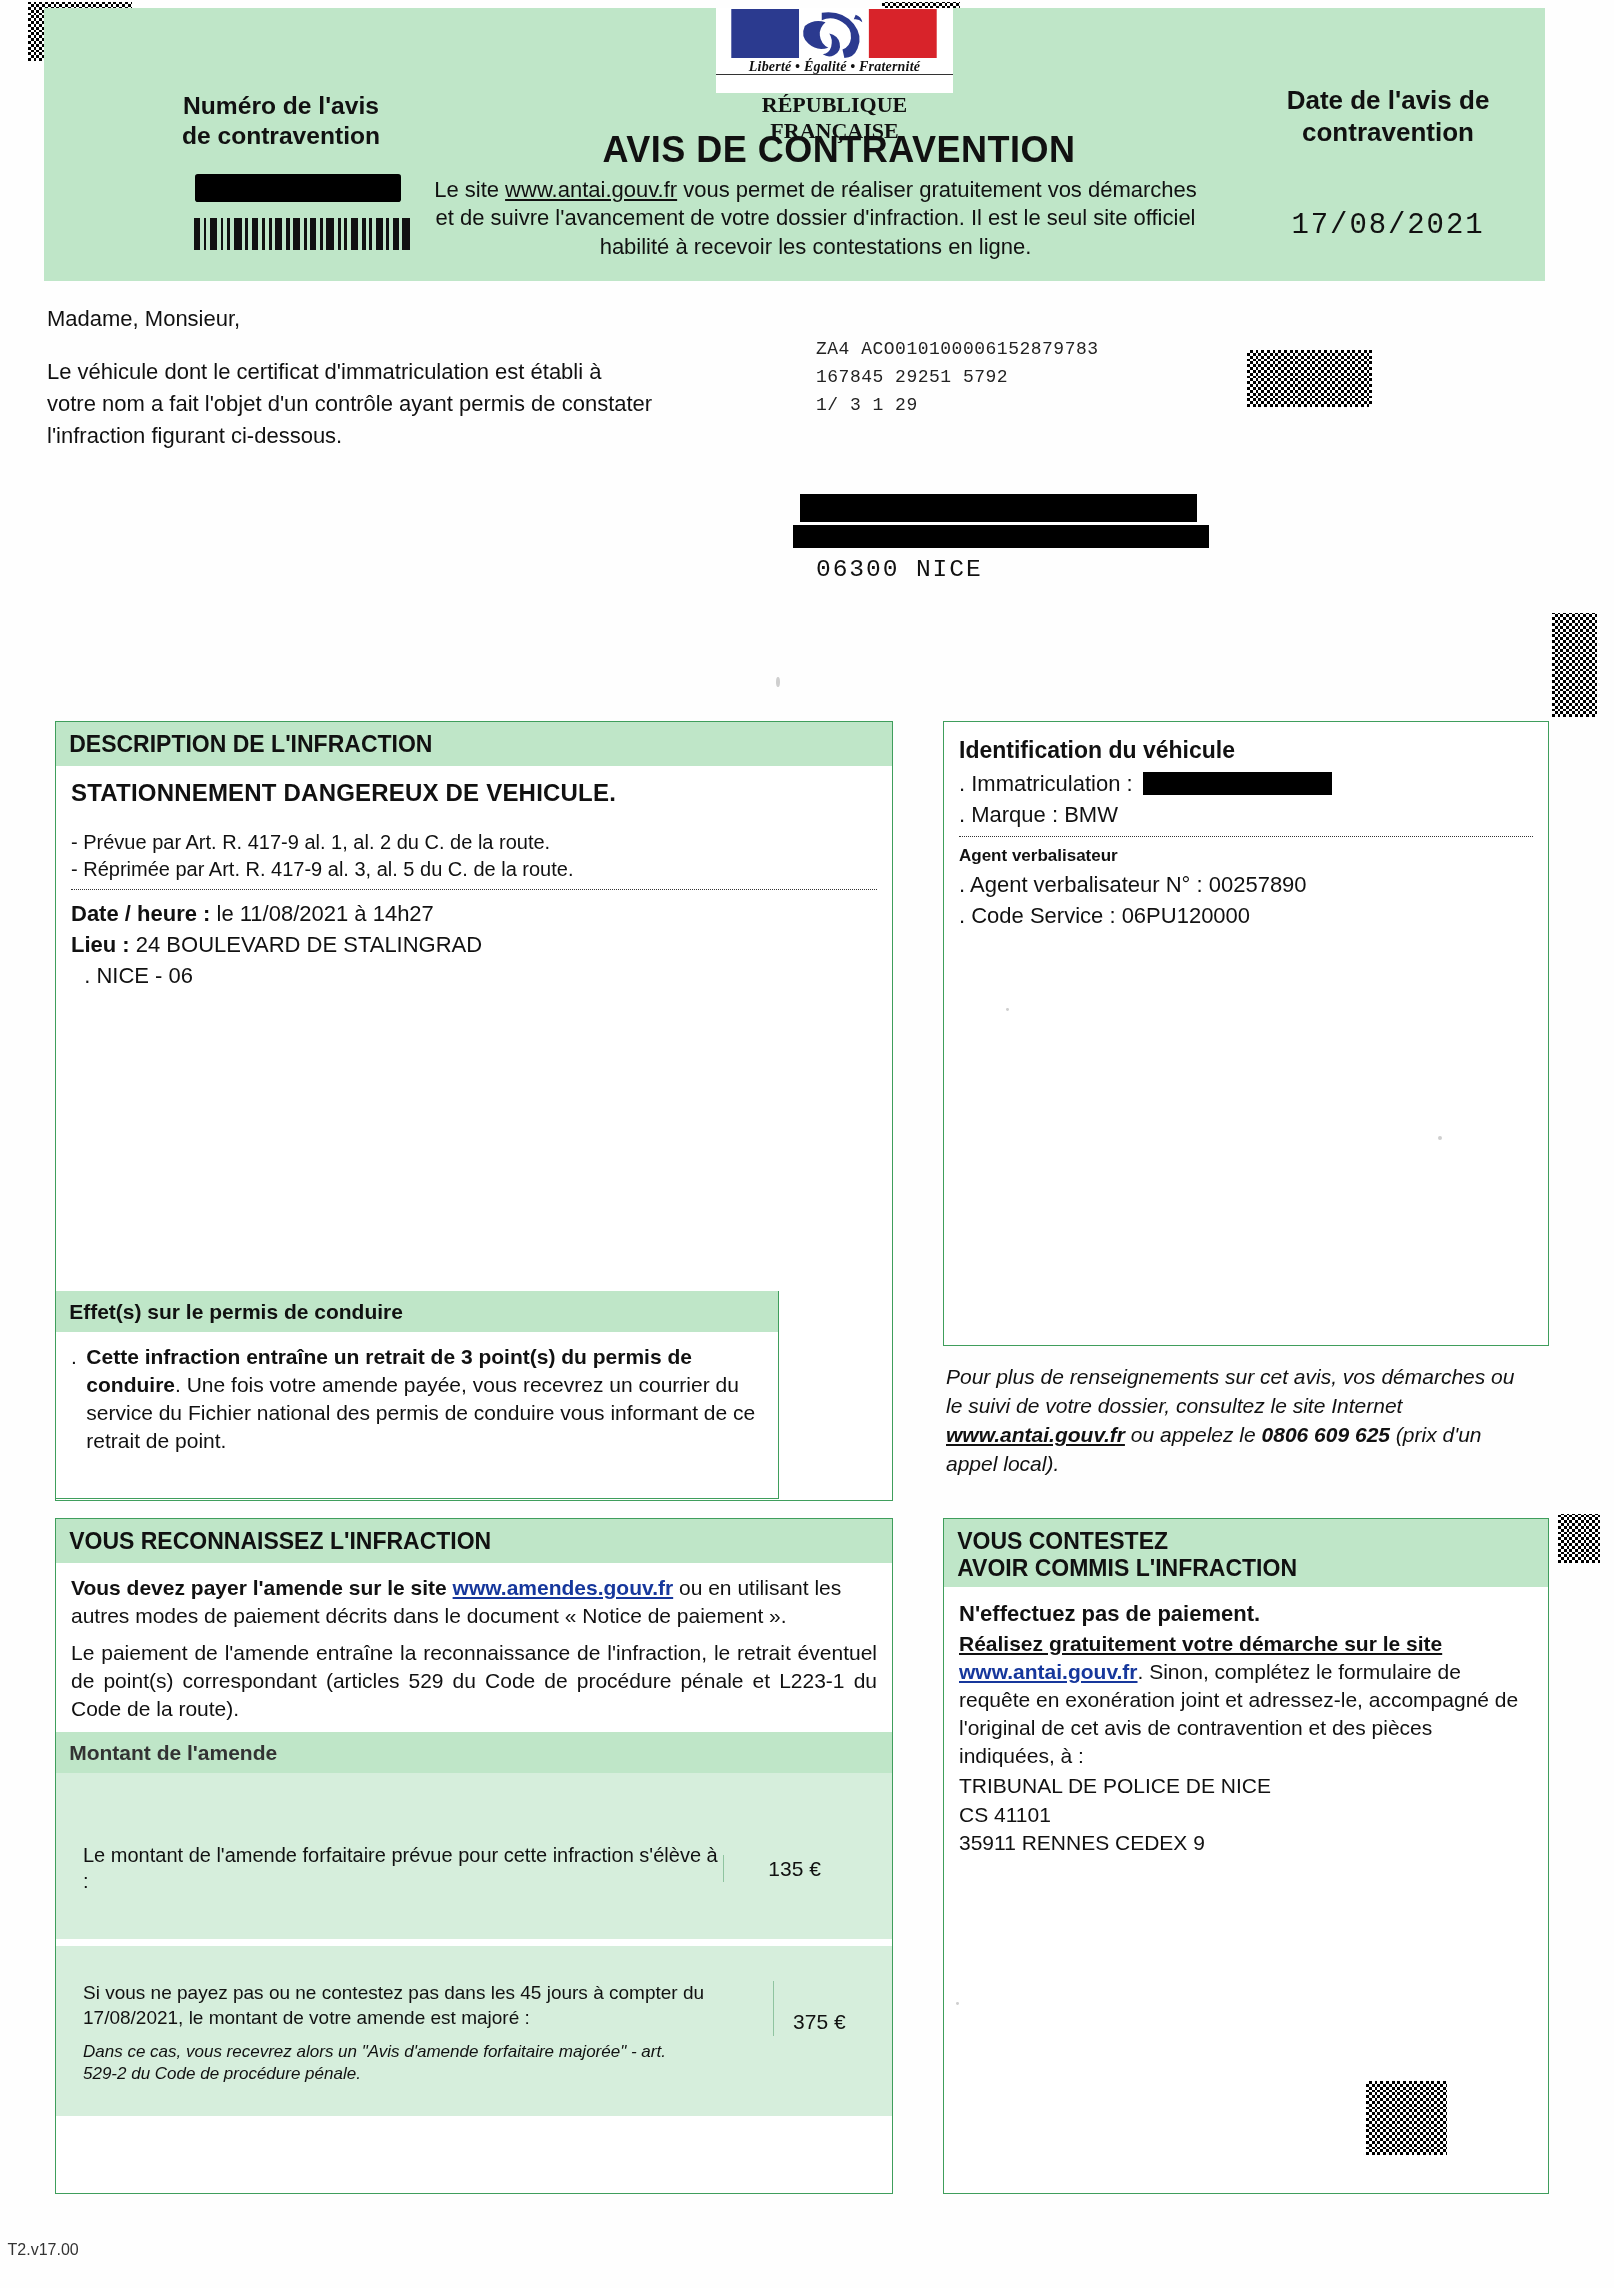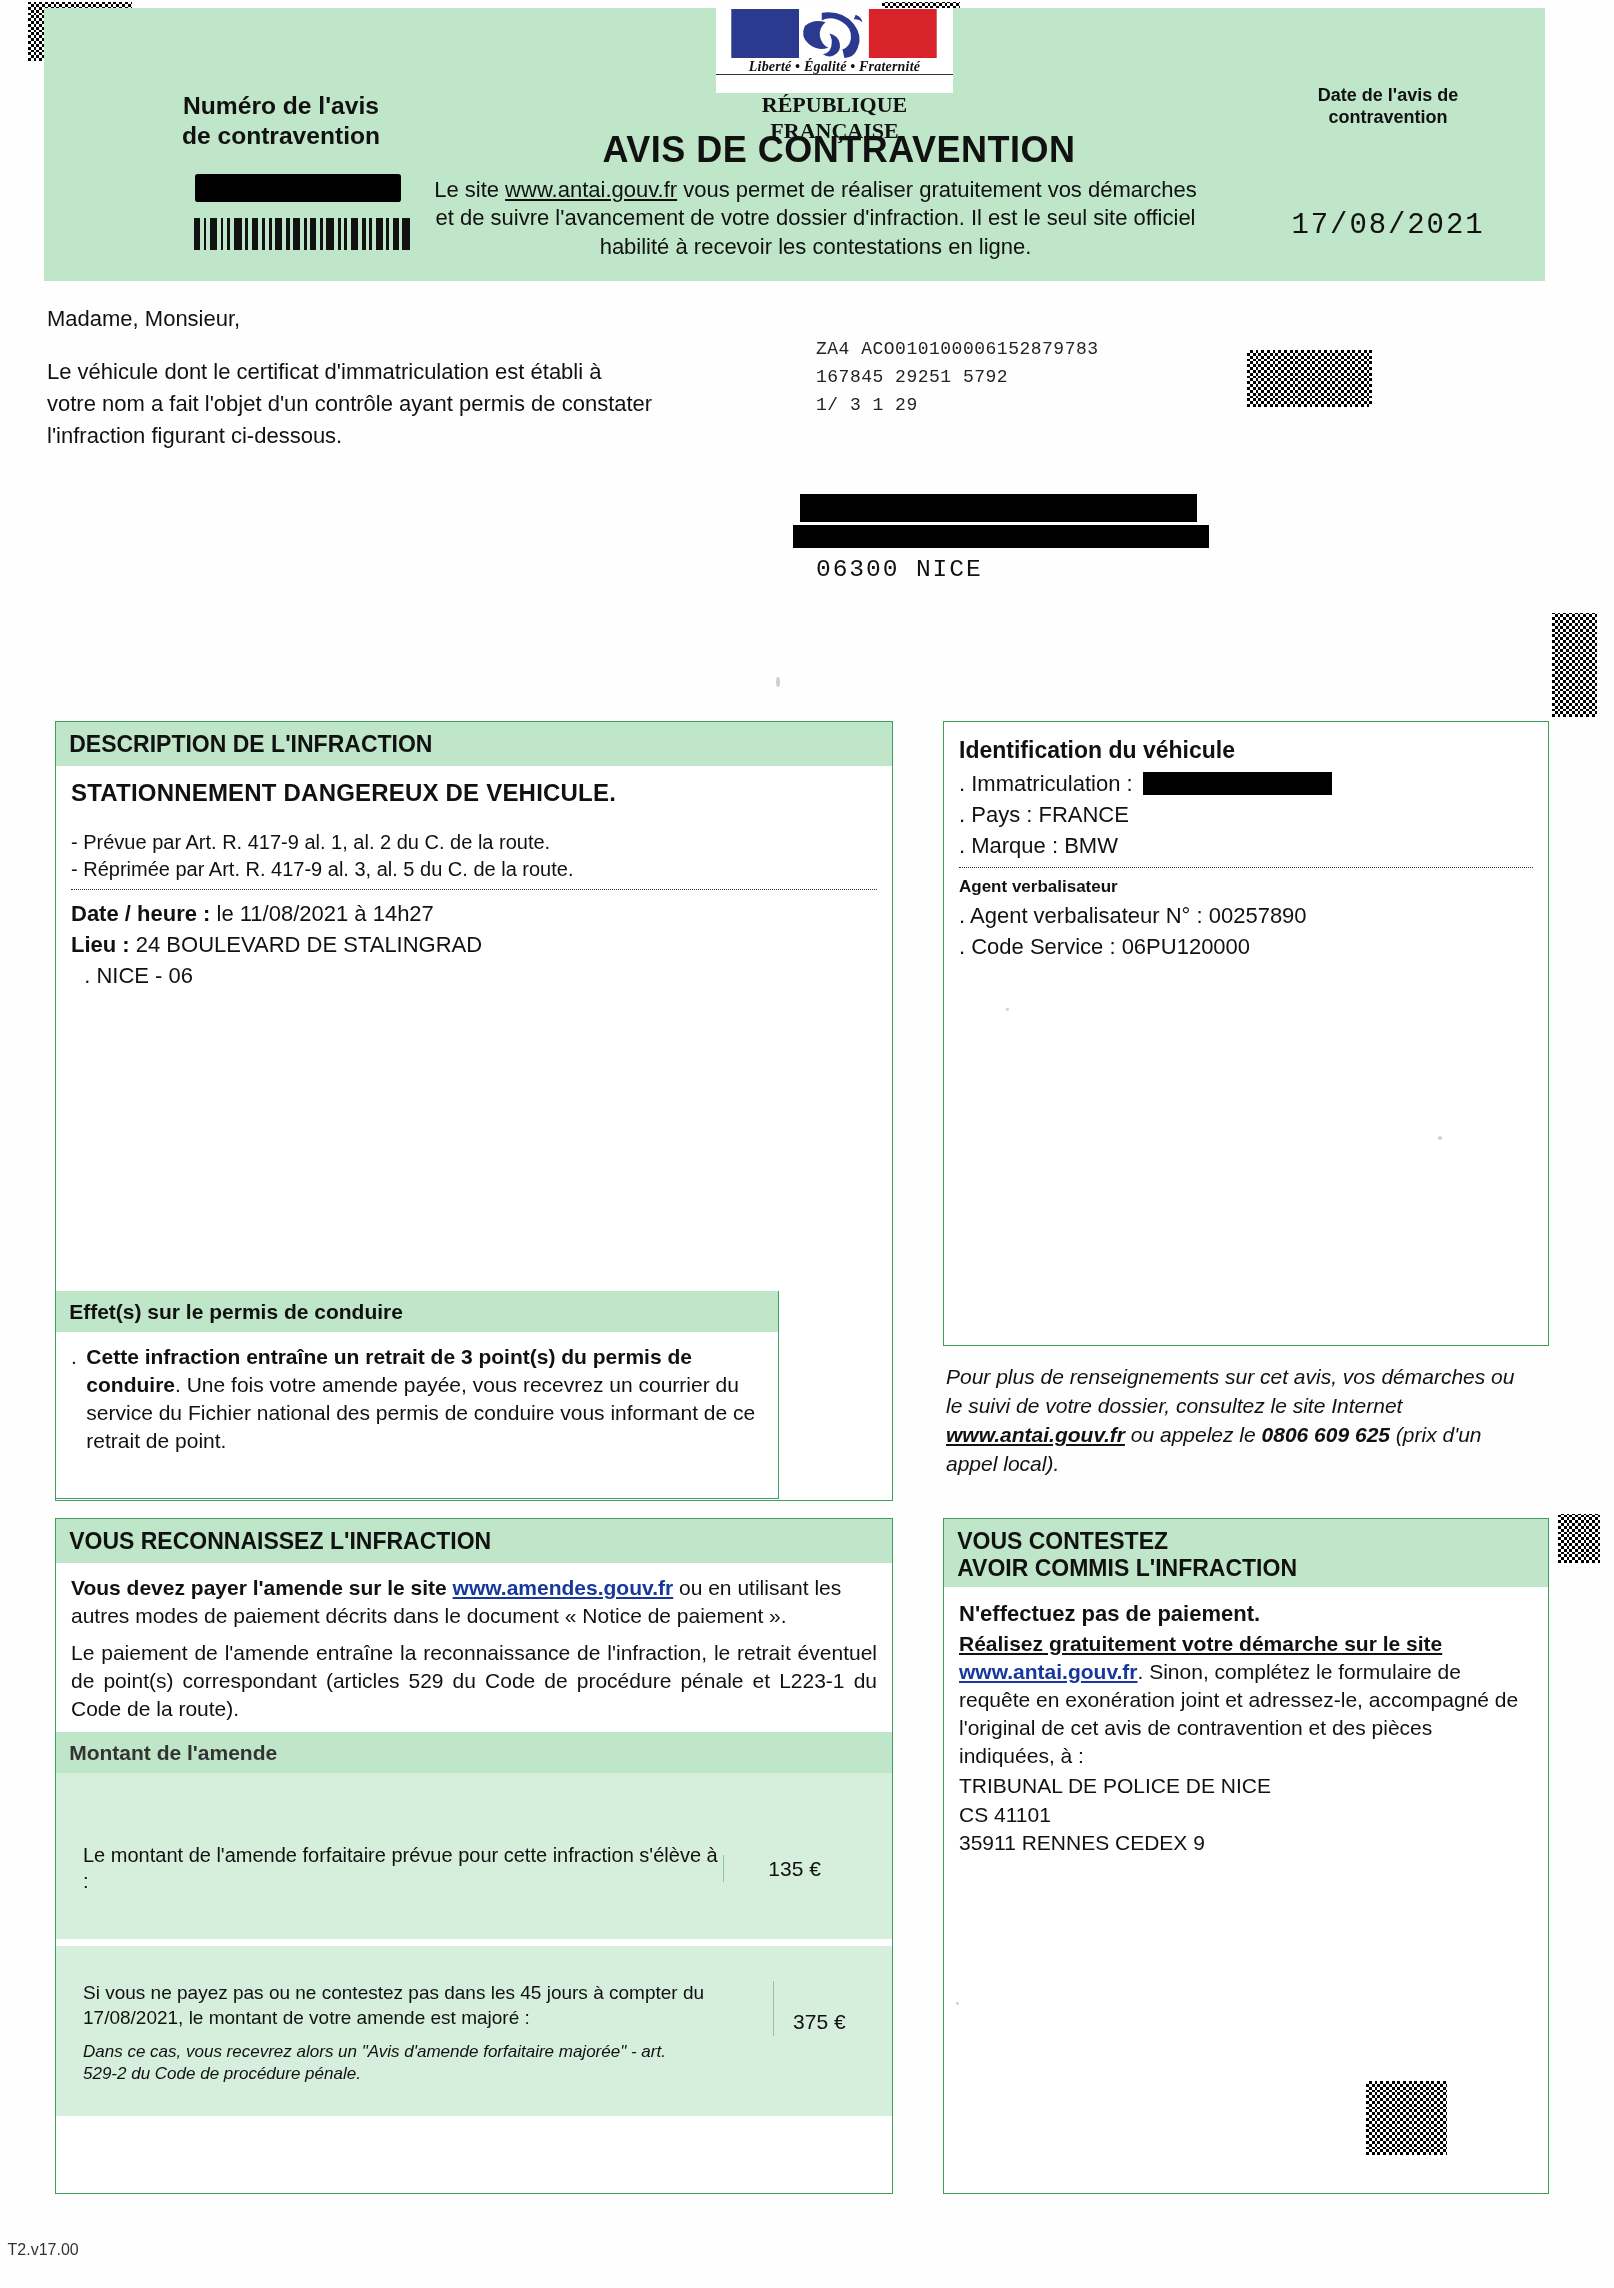--- a/index.html
+++ b/index.html
@@ -125,21 +125,21 @@
     line-height: 1.3;
     color: #111;
   }
   .hdr-para .u { text-decoration: underline; }
   .hdr-right {
     position: absolute;
     left: 1164px;
     top: 76px;
     width: 360px;
     text-align: center;
-    font-size: 18px;
+    font-size: 26px;
     font-weight: bold;
     line-height: 1.25;
   }
   .hdr-date {
     position: absolute;
     left: 1164px;
     top: 201px;
     width: 360px;
     text-align: center;
     font-family: "Liberation Mono", monospace;
@@ -423,23 +423,20 @@
   </div>
 
   <div class="panel" id="panel-vehicule">
     <div class="panel-body" style="padding-top:13.2px">
       <div style="font-weight:bold; font-size:23px; margin-bottom:3.8px;">Identification du véhicule</div>
       <div class="kv" style="position:relative">
         <span>. Immatriculation :</span>
         <span class="redact" style="display:inline-block; width:189px; height:23px; vertical-align:-3.8px; margin-left:3.8px;"></span>
       </div>
       <div class="kv">
-        <span>. Pays :</span><span> FRANCE</span>
-      </div>
-      <div class="kv">
         <span>. Marque :</span><span> BMW</span>
       </div>
       <div class="dotline"></div>
       <div style="font-weight:bold; font-size:17px; margin-bottom:1.9px;">Agent verbalisateur</div>
       <div class="kv">
         <span>. Agent verbalisateur N° :</span><span> 00257890</span>
       </div>
       <div class="kv">
         <span>. Code Service :</span><span> 06PU120000</span>
       </div>

